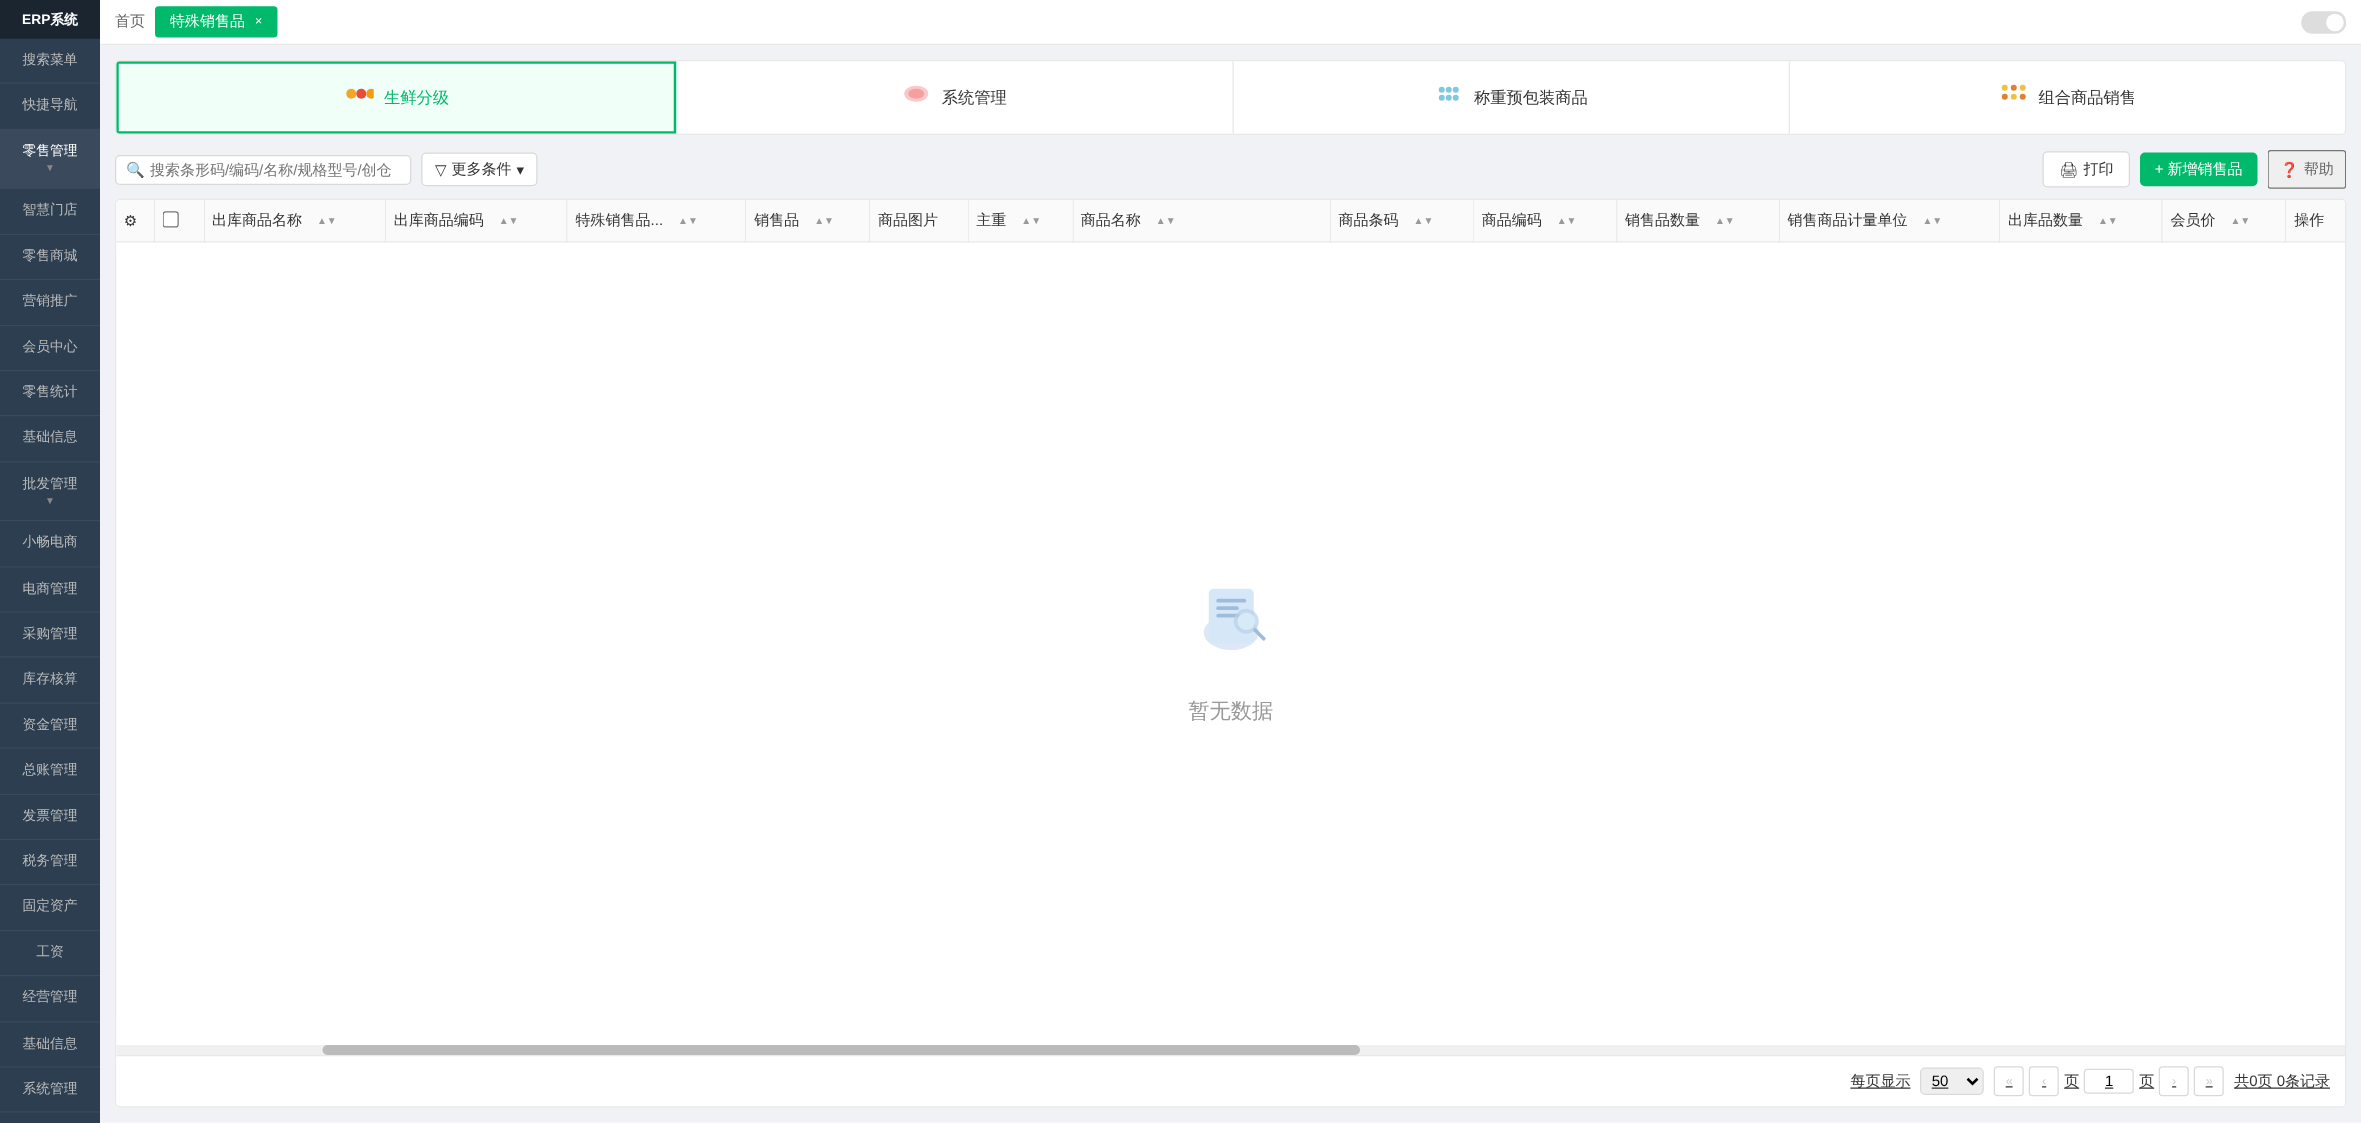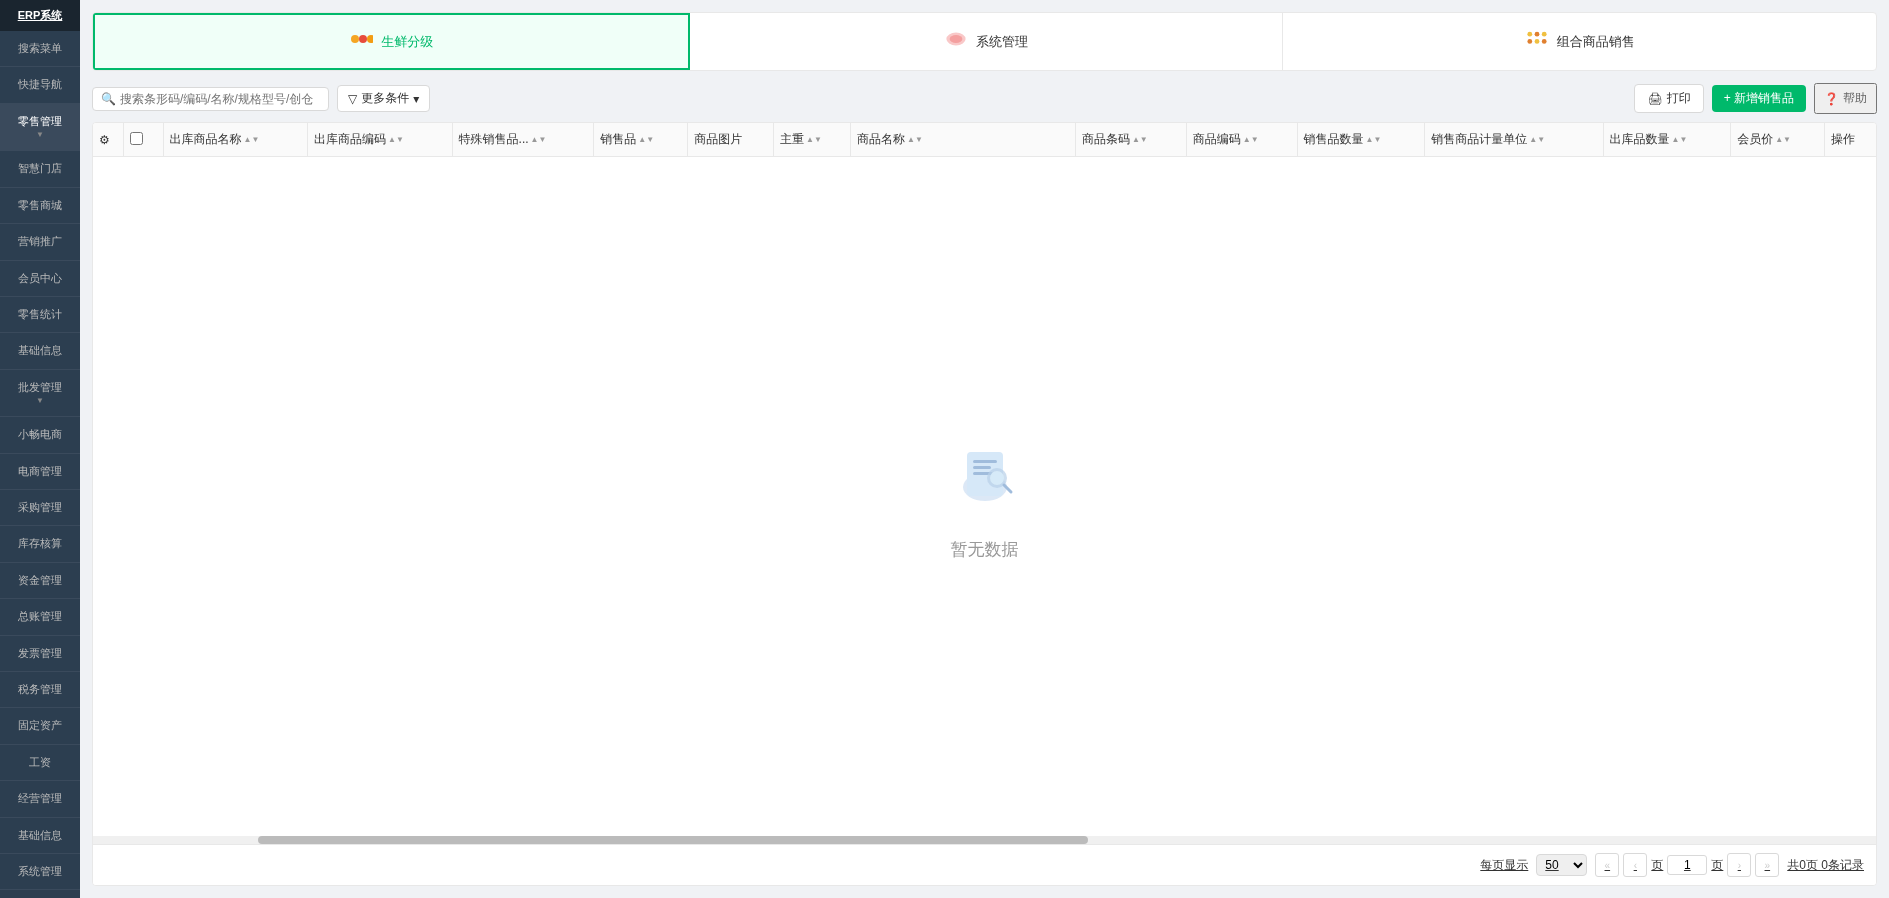--- a/index.html
+++ b/index.html
@@ -20,21 +20,20 @@
       background: #1a252f;
       padding: 8px 4px;
       text-align: center;
       color: #fff;
       font-size: 11px;
       font-weight: bold;
       height: 36px;
       display: flex;
       align-items: center;
       justify-content: center;
-      text-decoration: underline;
     }
     .sidebar-item {
       padding: 10px 4px;
       text-align: center;
       color: #bbb;
       font-size: 11px;
       cursor: pointer;
       border-bottom: 1px solid #3a4a5c;
       line-height: 1.4;
     }
@@ -249,21 +248,21 @@
       border-right: 1px solid #e8e8e8;
       padding: 8px 6px;
       white-space: nowrap;
       color: #333;
       font-weight: normal;
       text-align: left;
       position: sticky;
       top: 0;
     }
     .data-table th:last-child { border-right: none; }
-    .th-sort { display: flex; align-items: center; gap: 2px; }
+    .th-sort { display: flex; align-items: center; gap: 12px; }
     .sort-arrows { display: flex; flex-direction: column; font-size: 8px; color: #999; line-height: 1; }
     .table-checkbox-th { width: 40px; text-align: center; }
     .table-settings-th { width: 30px; text-align: center; }
 
     
     .empty-state {
       flex: 1;
       display: flex;
       flex-direction: column;
       align-items: center;
@@ -419,20 +418,30 @@
     <div>系统管理</div>
   </div>
   <div class="sidebar-item">
     
   </div>
 
 </div>
 
 <div class="main">
 
+  <div class="topbar">
+    <span class="topbar-home">首页</span>
+    <div class="topbar-tab">
+      <span>特殊销售品</span>
+      <span class="close-x">×</span>
+    </div>
+    <div class="topbar-right">
+      <div class="toggle-switch"></div>
+    </div>
+  </div>
 
   <div class="content">
 
     <div class="category-tabs">
       <div class="category-tab active">
         <span class="tab-icon">
           
           <svg width="24" height="20" viewBox="0 0 24 20">
             <circle cx="6" cy="10" r="4" fill="#f5a623"></circle>
             <circle cx="14" cy="10" r="4" fill="#e74c3c"></circle>
@@ -442,20 +451,33 @@
         <span>生鲜分级</span>
       </div>
       <div class="category-tab">
         <span class="tab-icon">
           <svg width="24" height="20" viewBox="0 0 30 24">
             <ellipse cx="15" cy="12" rx="12" ry="8" fill="#f9c8c8"></ellipse>
             <ellipse cx="15" cy="12" rx="8" ry="5" fill="#f4a0a0"></ellipse>
           </svg>
         </span>
         <span>系统管理</span>
+      </div>
+      <div class="category-tab">
+        <span class="tab-icon">
+          <svg width="24" height="20" viewBox="0 0 30 24">
+            <circle cx="8" cy="8" r="3" fill="#7ec8e3"></circle>
+            <circle cx="15" cy="8" r="3" fill="#7ec8e3"></circle>
+            <circle cx="22" cy="8" r="3" fill="#7ec8e3"></circle>
+            <circle cx="8" cy="16" r="3" fill="#7ec8e3"></circle>
+            <circle cx="15" cy="16" r="3" fill="#7ec8e3"></circle>
+            <circle cx="22" cy="16" r="3" fill="#7ec8e3"></circle>
+          </svg>
+        </span>
+        <span>称重预包装商品</span>
       </div>
       <div class="category-tab">
         <span class="tab-icon">
           <svg width="24" height="20" viewBox="0 0 30 24">
             <circle cx="6" cy="6" r="3" fill="#f0c040"></circle>
             <circle cx="15" cy="6" r="3" fill="#e08030"></circle>
             <circle cx="24" cy="6" r="3" fill="#f0c040"></circle>
             <circle cx="6" cy="15" r="3" fill="#e08030"></circle>
             <circle cx="15" cy="15" r="3" fill="#f0c040"></circle>
             <circle cx="24" cy="15" r="3" fill="#e08030"></circle>

